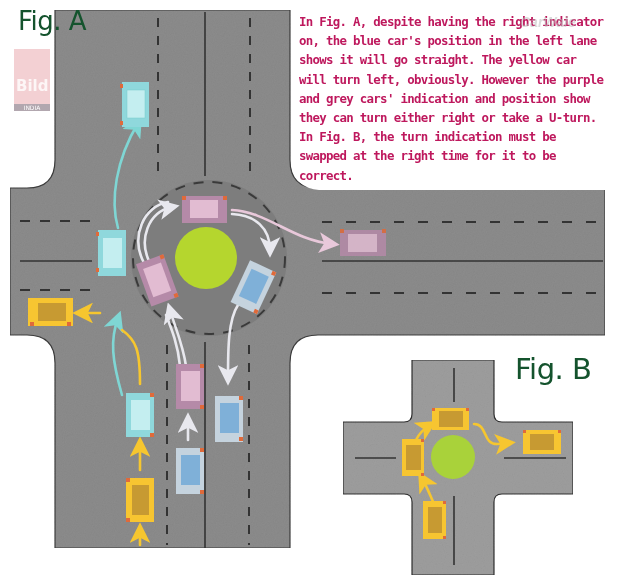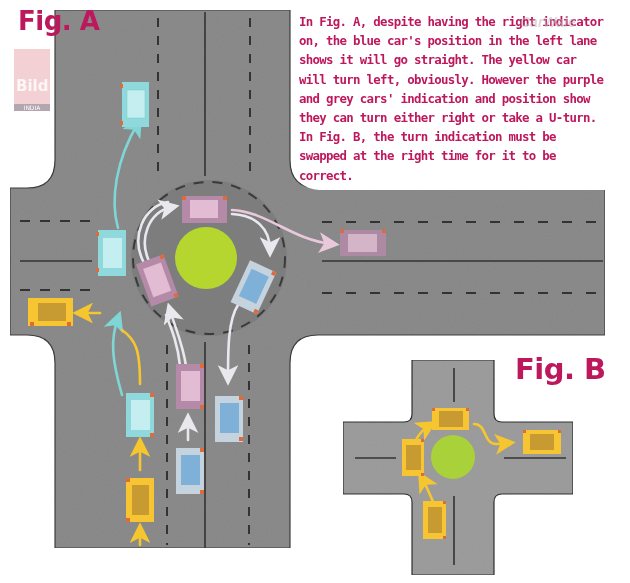--- a/index.html
+++ b/index.html
@@ -1,17 +1,17 @@
 <!DOCTYPE html>
 <html><head>
 <meta charset="utf-8">
 <style>
   html, body { margin: 0; padding: 0; background: #ffffff; }
   body { width: 630px; height: 583px; position: relative; overflow: hidden; font-family: "DejaVu Sans", sans-serif; }
-  .fig-label { position: absolute; font-family: "DejaVu Sans", sans-serif; font-weight: bold; color: #be185d; letter-spacing: -0.5px; }
+  .fig-label { position: absolute; font-family: "DejaVu Sans", sans-serif; font-weight: normal; color: #14532d; letter-spacing: -0.5px; }
   #figA-label { left: 18px; top: 6px; font-size: 26px; }
   #figB-label { left: 503px; top: 352px; font-size: 29px; margin-left: 12px; }
   .logo-bild { position: absolute; left: 14px; top: 10px; width: 36px; height: 62px; background: rgba(220,120,130,0.35); margin-top: 39px; }
   .logo-bild .india { position: absolute; bottom: 0; left: 0; right: 0; font-size: 6px; color: #ffffff; text-align: center; background: rgba(150,150,160,0.7); font-family: "DejaVu Sans", sans-serif; }
   .logo-bild .bild { position: absolute; top: 28px; left: 2px; font-size: 15px; font-weight: bold; color: rgba(255,255,255,0.8); font-family: "DejaVu Sans", sans-serif; }
   .text-panel { position: absolute; left: 291px; top: 8px; width: 318px; height: 182px; background: #ffffff; border-bottom-left-radius: 28px; }
   .text-panel p { margin: 0; padding: 4px 4px 0 8px; font-family: "DejaVu Sans Mono", monospace; font-size: 12.4px; line-height: 19.2px; color: #be185d; font-weight: bold; letter-spacing: -0.7px; }
   .watermark { position: absolute; left: 520px; top: 14px; font-size: 14px; font-style: italic; font-weight: bold; color: rgba(190,190,190,0.55); font-family: Liberation Sans, sans-serif; }
   svg { position: absolute; left: 0; top: 0; }
 </style>

